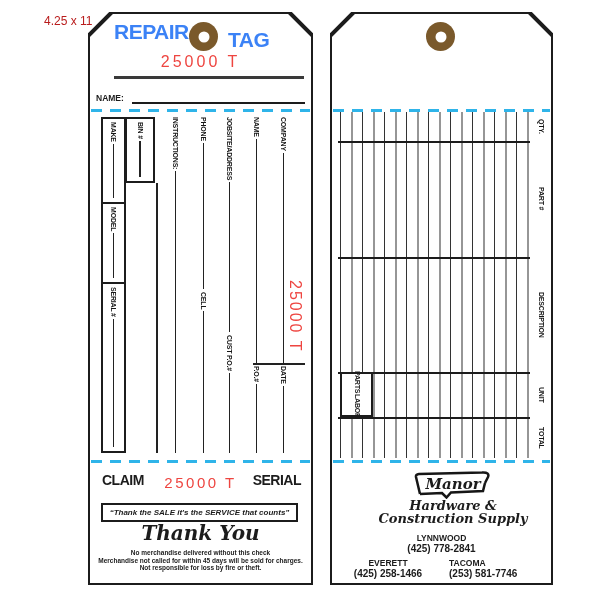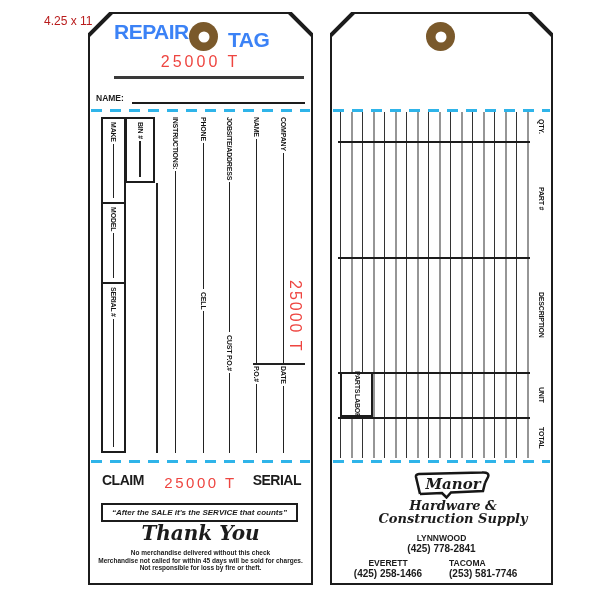--- a/index.html
+++ b/index.html
@@ -169,21 +169,21 @@
     <div class="bracket-line"></div>
 
     <div class="perf" style="top:448px;"></div>
 
     <div class="claim-row">
       <span class="claim-word" style="left:14px;">CLAIM</span>
       <span class="claim-num">25000 T</span>
       <span class="claim-word" style="right:12px;">SERIAL</span>
     </div>
 
-    <div class="slogan-box">“After the SALE it's the SERVICE that counts”</div>
+    <div class="slogan-box">“Thank the SALE it's the SERVICE that counts”</div>
     <div class="thank-you">Thank You</div>
     <div class="disclaimer">
       <div>No merchandise delivered without this check</div>
       <div>Merchandise not called for within 45 days will be sold for charges.</div>
       <div>Not responsible for loss by fire or theft.</div>
     </div>
   </div>
 
   <div class="tag" style="left:330px;width:223px;">
     <svg class="outline" width="223" height="573" viewBox="0 0 223 573">

